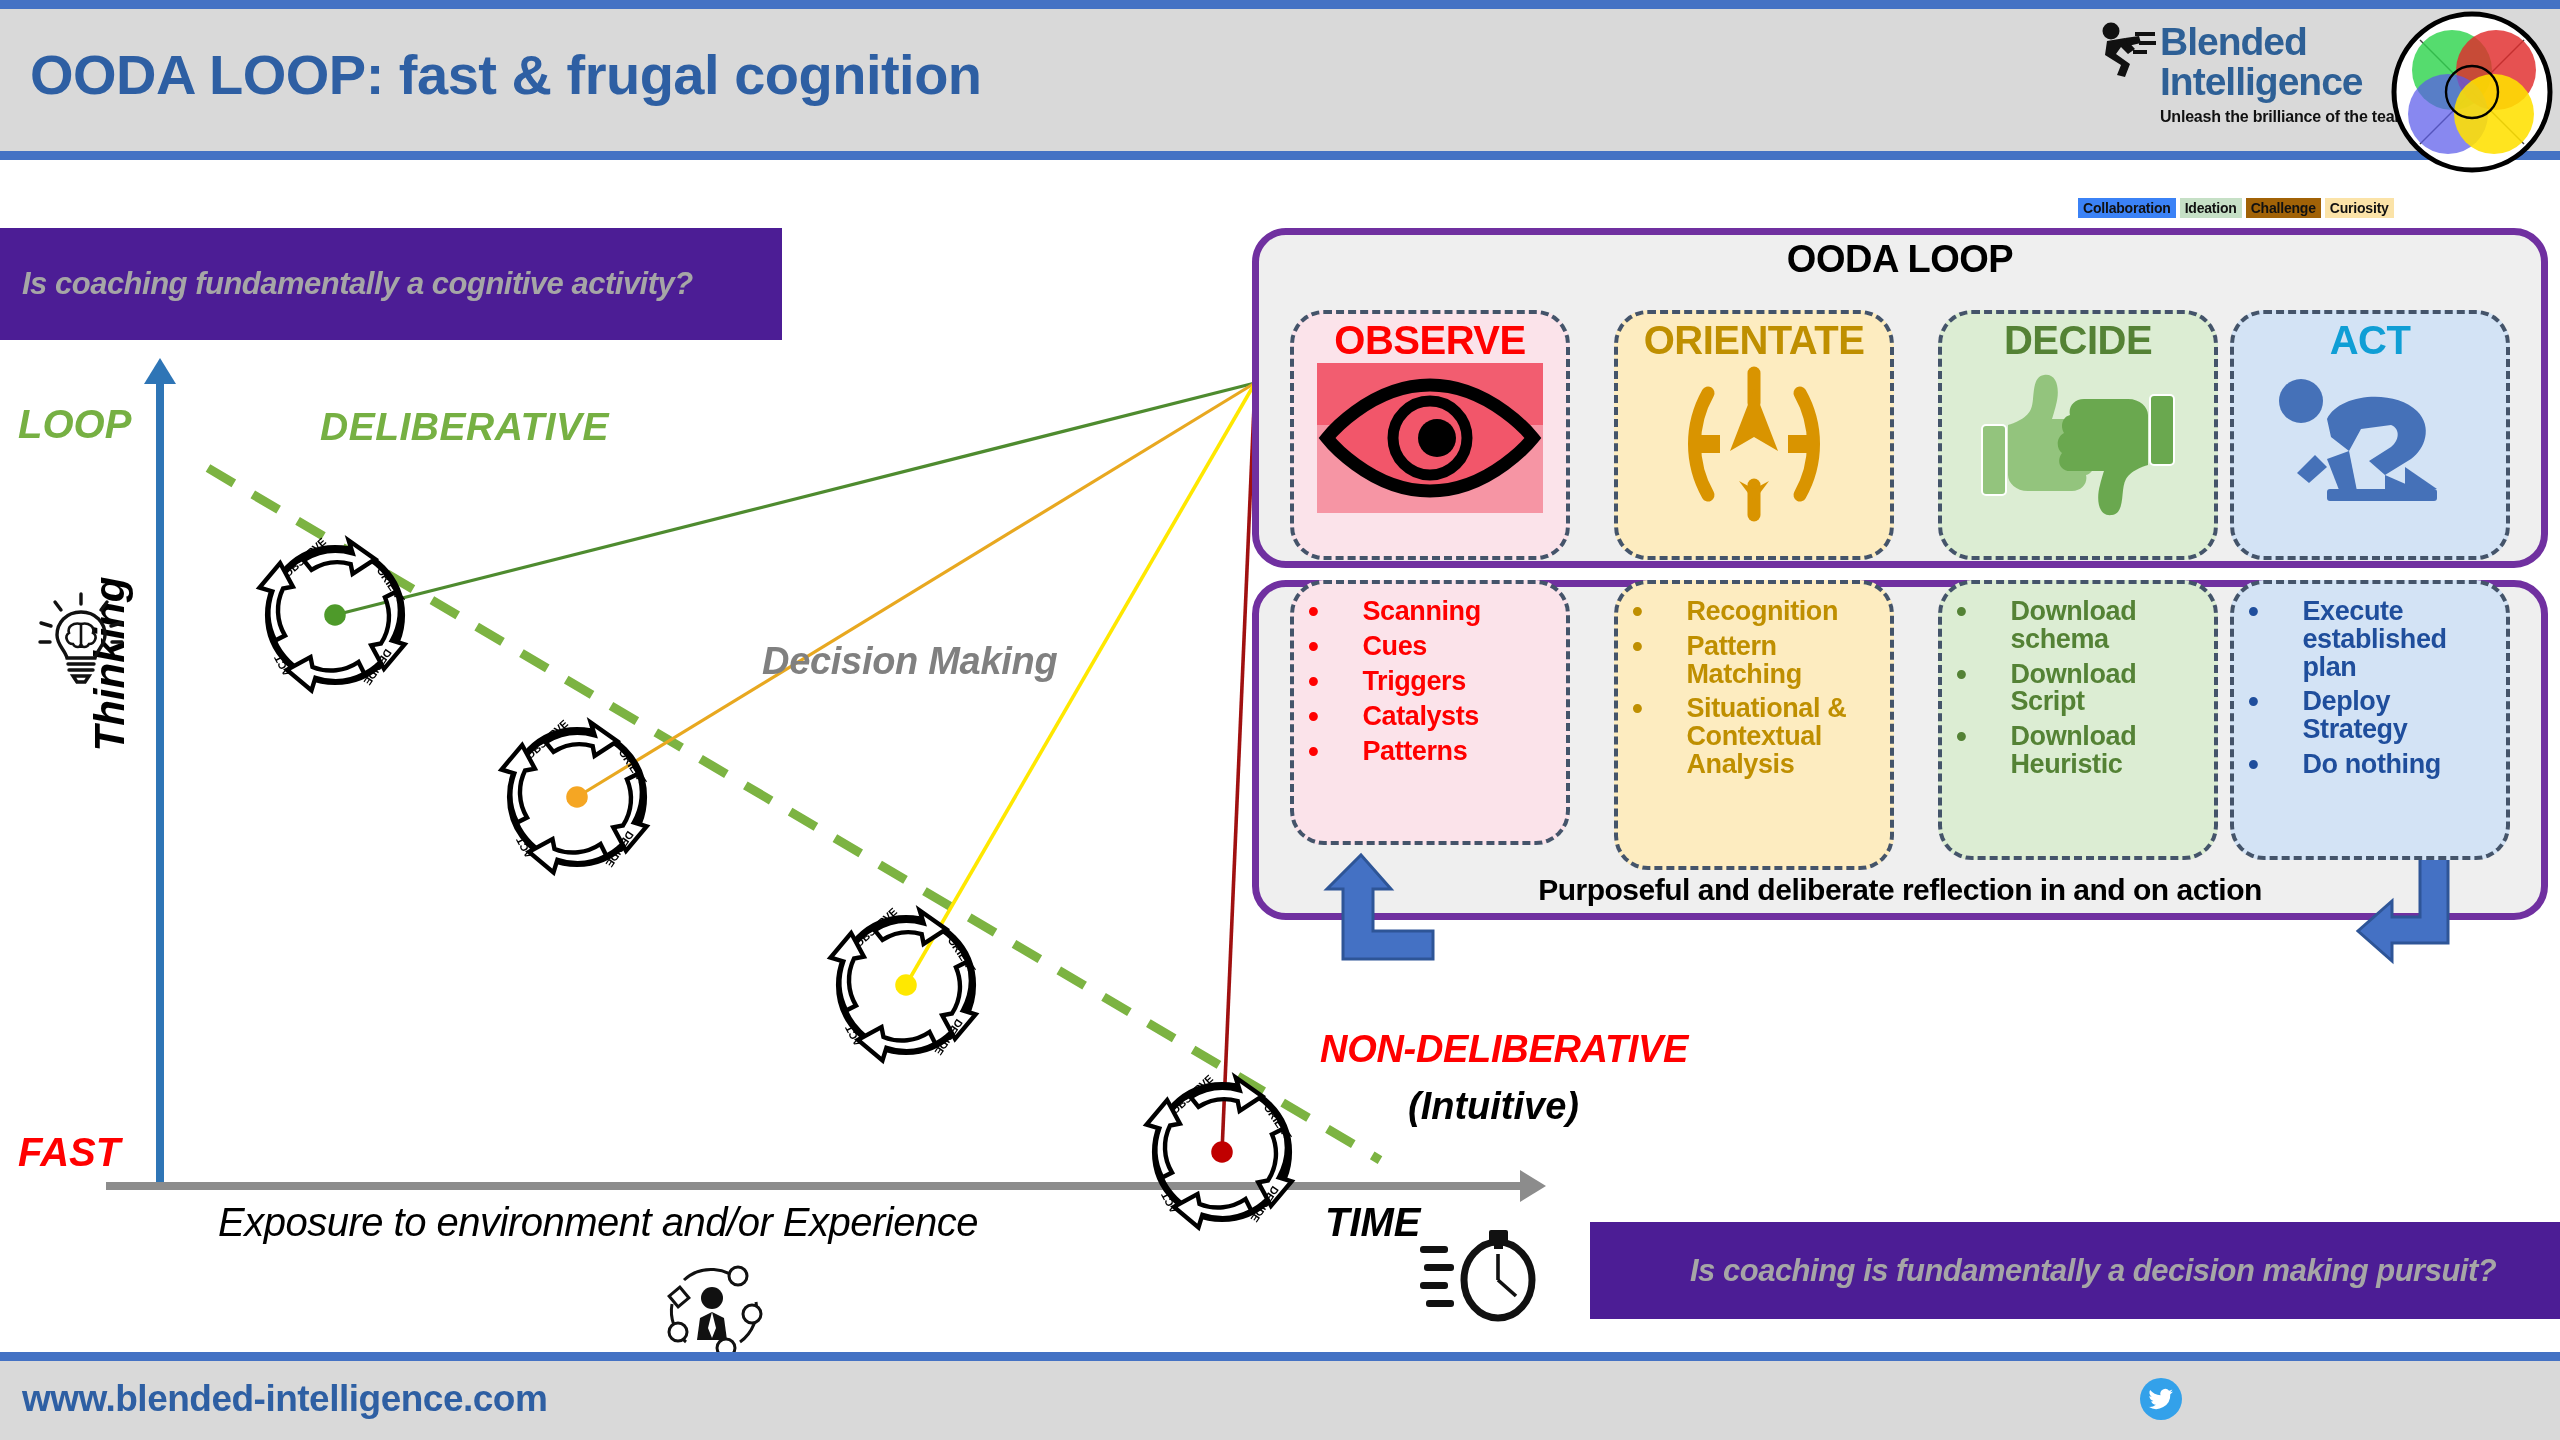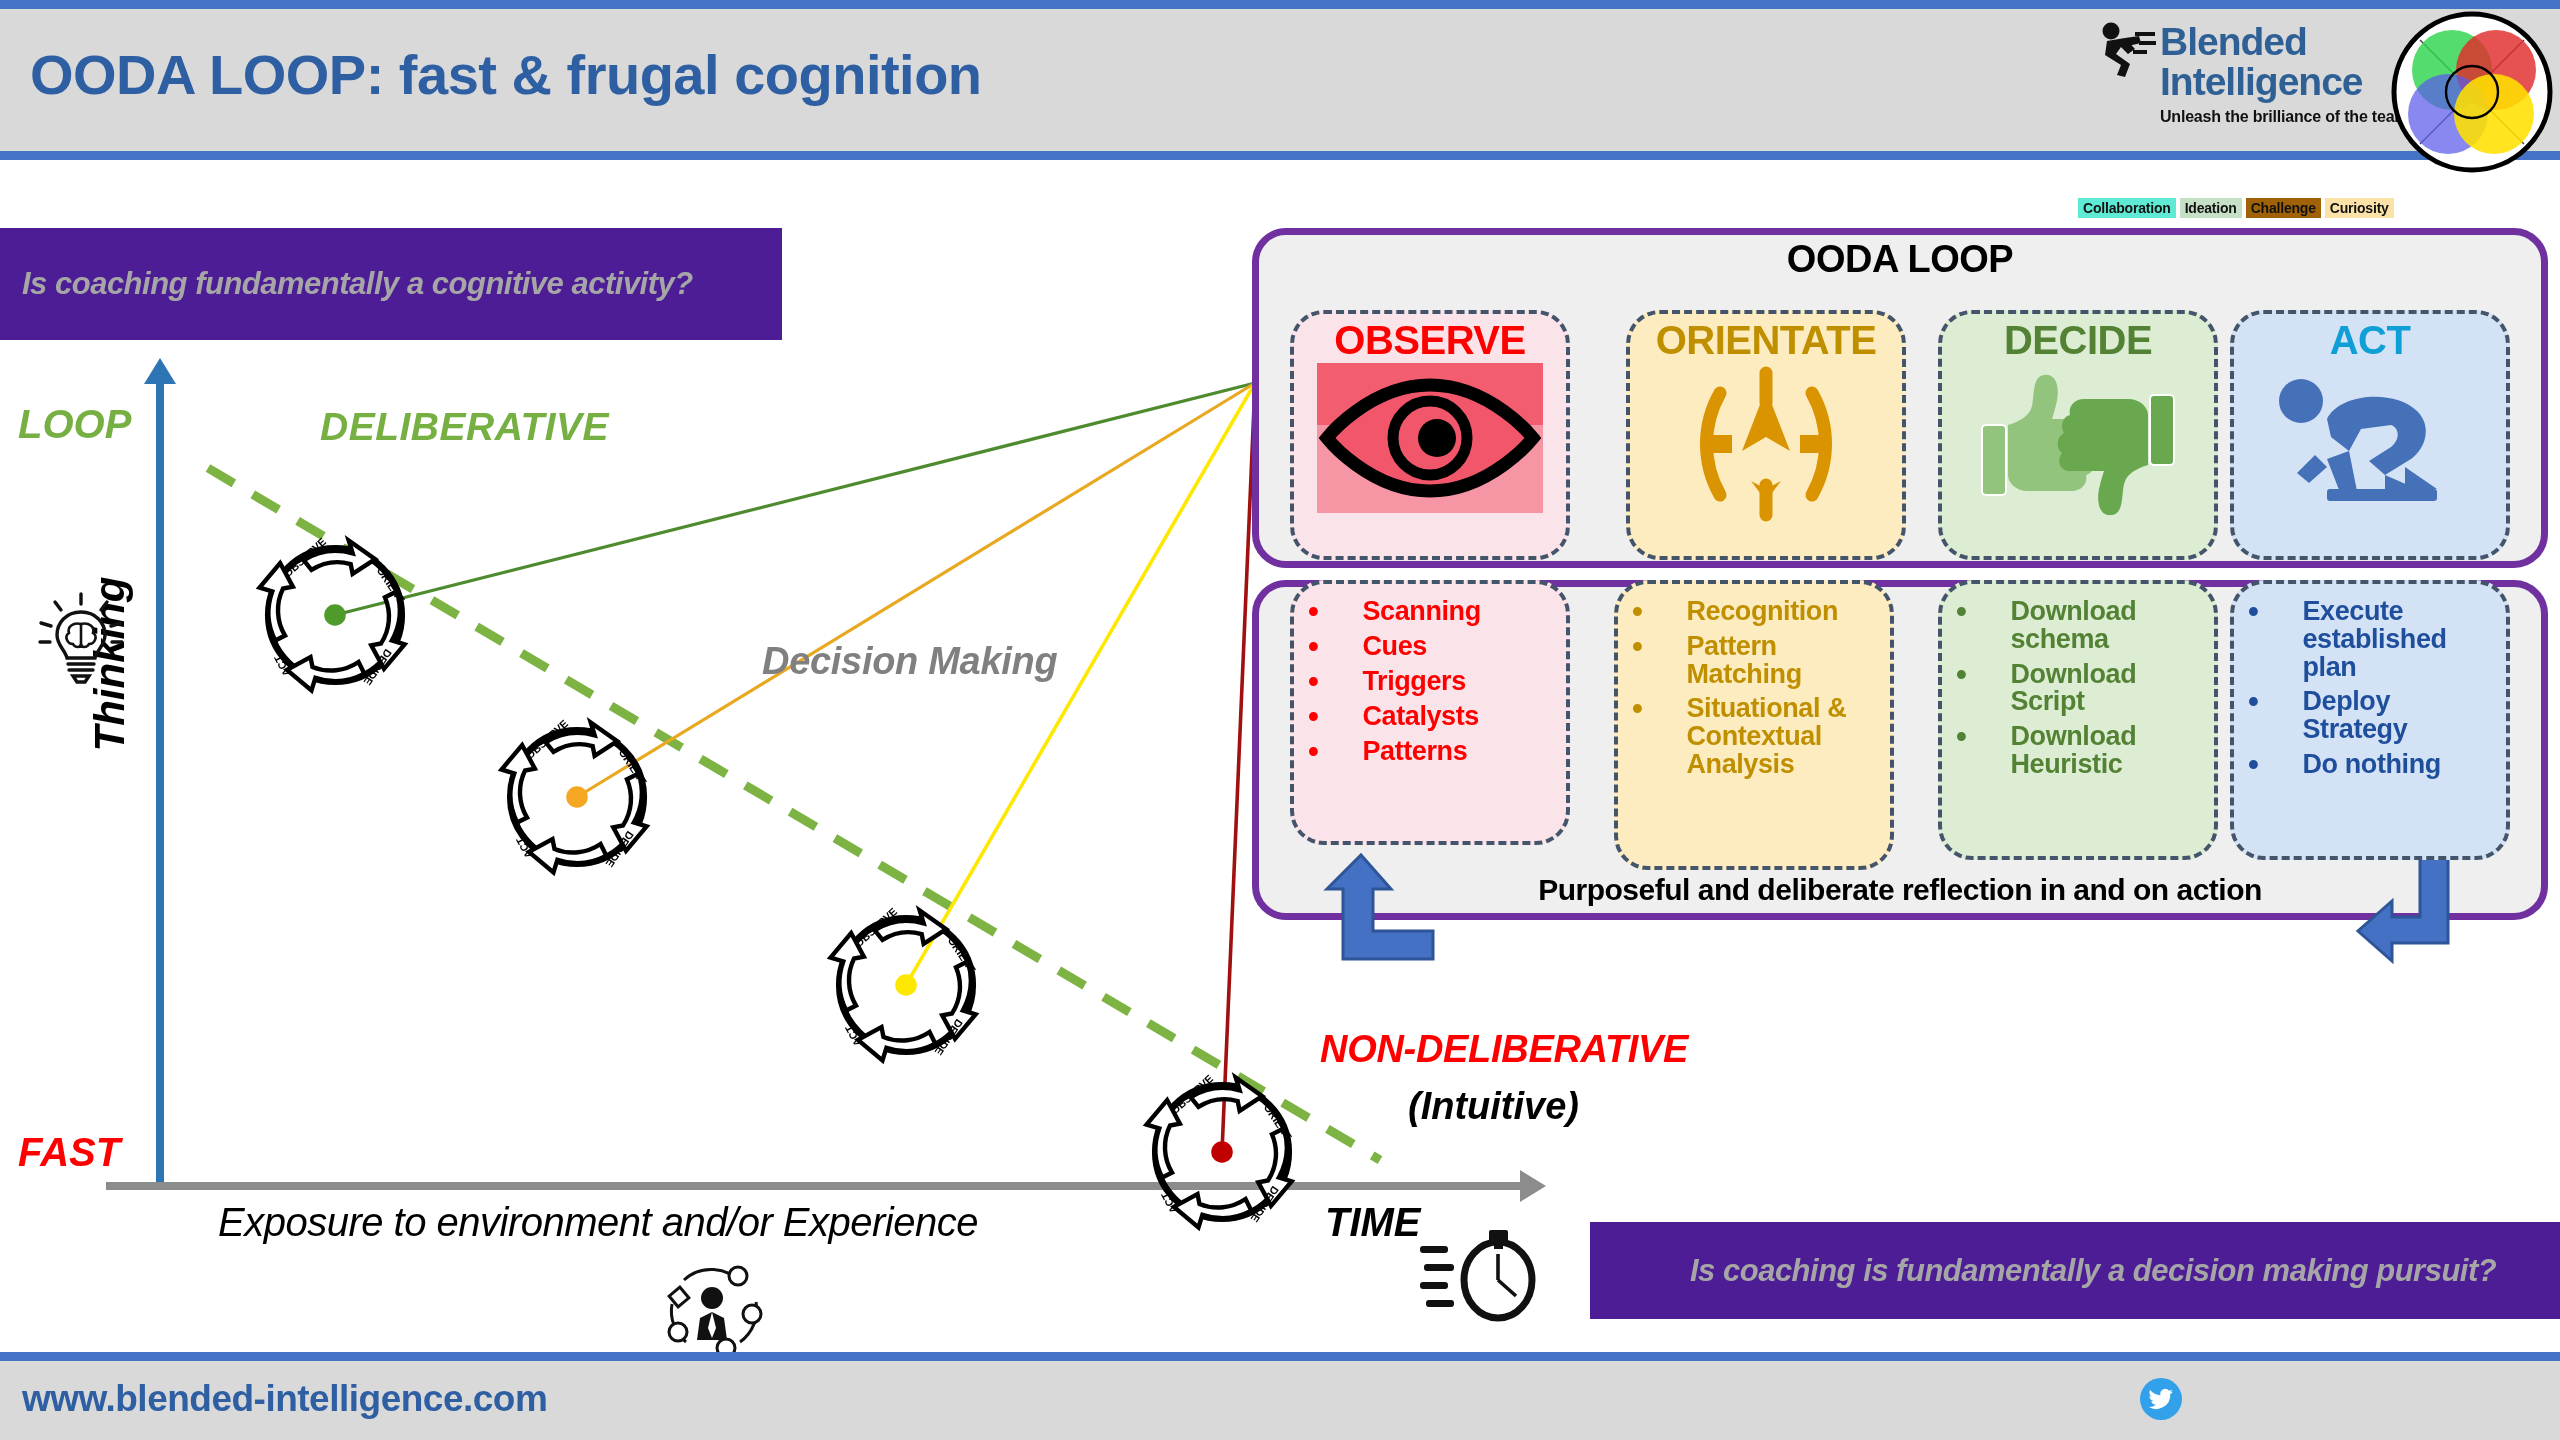--- a/index.html
+++ b/index.html
@@ -130,21 +130,21 @@
     <line x1="30" y1="30" x2="134" y2="134" stroke="#444" stroke-width="1.4"></line>
     <line x1="134" y1="30" x2="30" y2="134" stroke="#444" stroke-width="1.4"></line>
     <circle cx="62" cy="60" r="40" fill="#2fd44e" fill-opacity="0.82"></circle>
     <circle cx="106" cy="60" r="40" fill="#e02b2b" fill-opacity="0.82"></circle>
     <circle cx="58" cy="104" r="40" fill="#5a5aea" fill-opacity="0.72"></circle>
     <circle cx="104" cy="104" r="40" fill="#ffe000" fill-opacity="0.88"></circle>
     <circle cx="82" cy="82" r="26" fill="none" stroke="#000" stroke-width="2.4"></circle>
   </svg>
 </div>
 <div class="abs" id="tagrow">
-  <span class="tag" style="background:#5eead4">Collaboration</span>
+  <span class="tag" style="background:#3b82f6">Collaboration</span>
   <span class="tag" style="background:#c6e0c6">Ideation</span>
   <span class="tag" style="background:#a16207">Challenge</span>
   <span class="tag" style="background:#fbe3a8">Curiosity</span>
 </div>
 
 <div class="abs qbox" id="q-top">
   <span class="qtext">Is coaching fundamentally a cognitive activity?</span>
 </div>
 <div class="abs qbox" id="q-bottom">
   <span class="qtext">Is coaching is fundamentally a decision making pursuit?</span>
@@ -334,21 +334,21 @@
   <span>
     <svg width="250" height="150" viewBox="0 0 250 150">
       <rect x="12" y="0" width="226" height="150" fill="#f2566a" opacity="0.55"></rect>
       <rect x="12" y="0" width="226" height="62" fill="#f2566a" opacity="0.9"></rect>
       <path d="M125 22 C186 22 228 75 228 75 C228 75 186 128 125 128 C64 128 22 75 22 75 C22 75 64 22 125 22 Z" fill="#f2566a" stroke="#000" stroke-width="13"></path>
       <circle cx="125" cy="75" r="37" fill="#f2566a" stroke="#000" stroke-width="11"></circle>
       <circle cx="132" cy="75" r="19" fill="#000"></circle>
     </svg>
   </span>
 </div>
-<div class="abs stage-head" style="left:1614px;background:#fdecc0;margin-left:12px;">
+<div class="abs stage-head" style="left:1614px;background:#fdecc0;">
   <span class="sname" style="color:#bf8f00">ORIENTATE</span>
   <span>
     <svg width="180" height="160" viewBox="0 0 180 160">
       <g fill="none" stroke="#d99400" stroke-width="13" stroke-linecap="round">
         <path d="M44 30 C26 62 26 100 44 132"></path>
         <path d="M136 30 C154 62 154 100 136 132"></path>
         <path d="M90 10 L90 40"></path>
         <path d="M90 122 L90 152"></path>
       </g>
       <path d="M90 26 L114 88 L90 74 L66 88 Z" fill="#d99400"></path>

